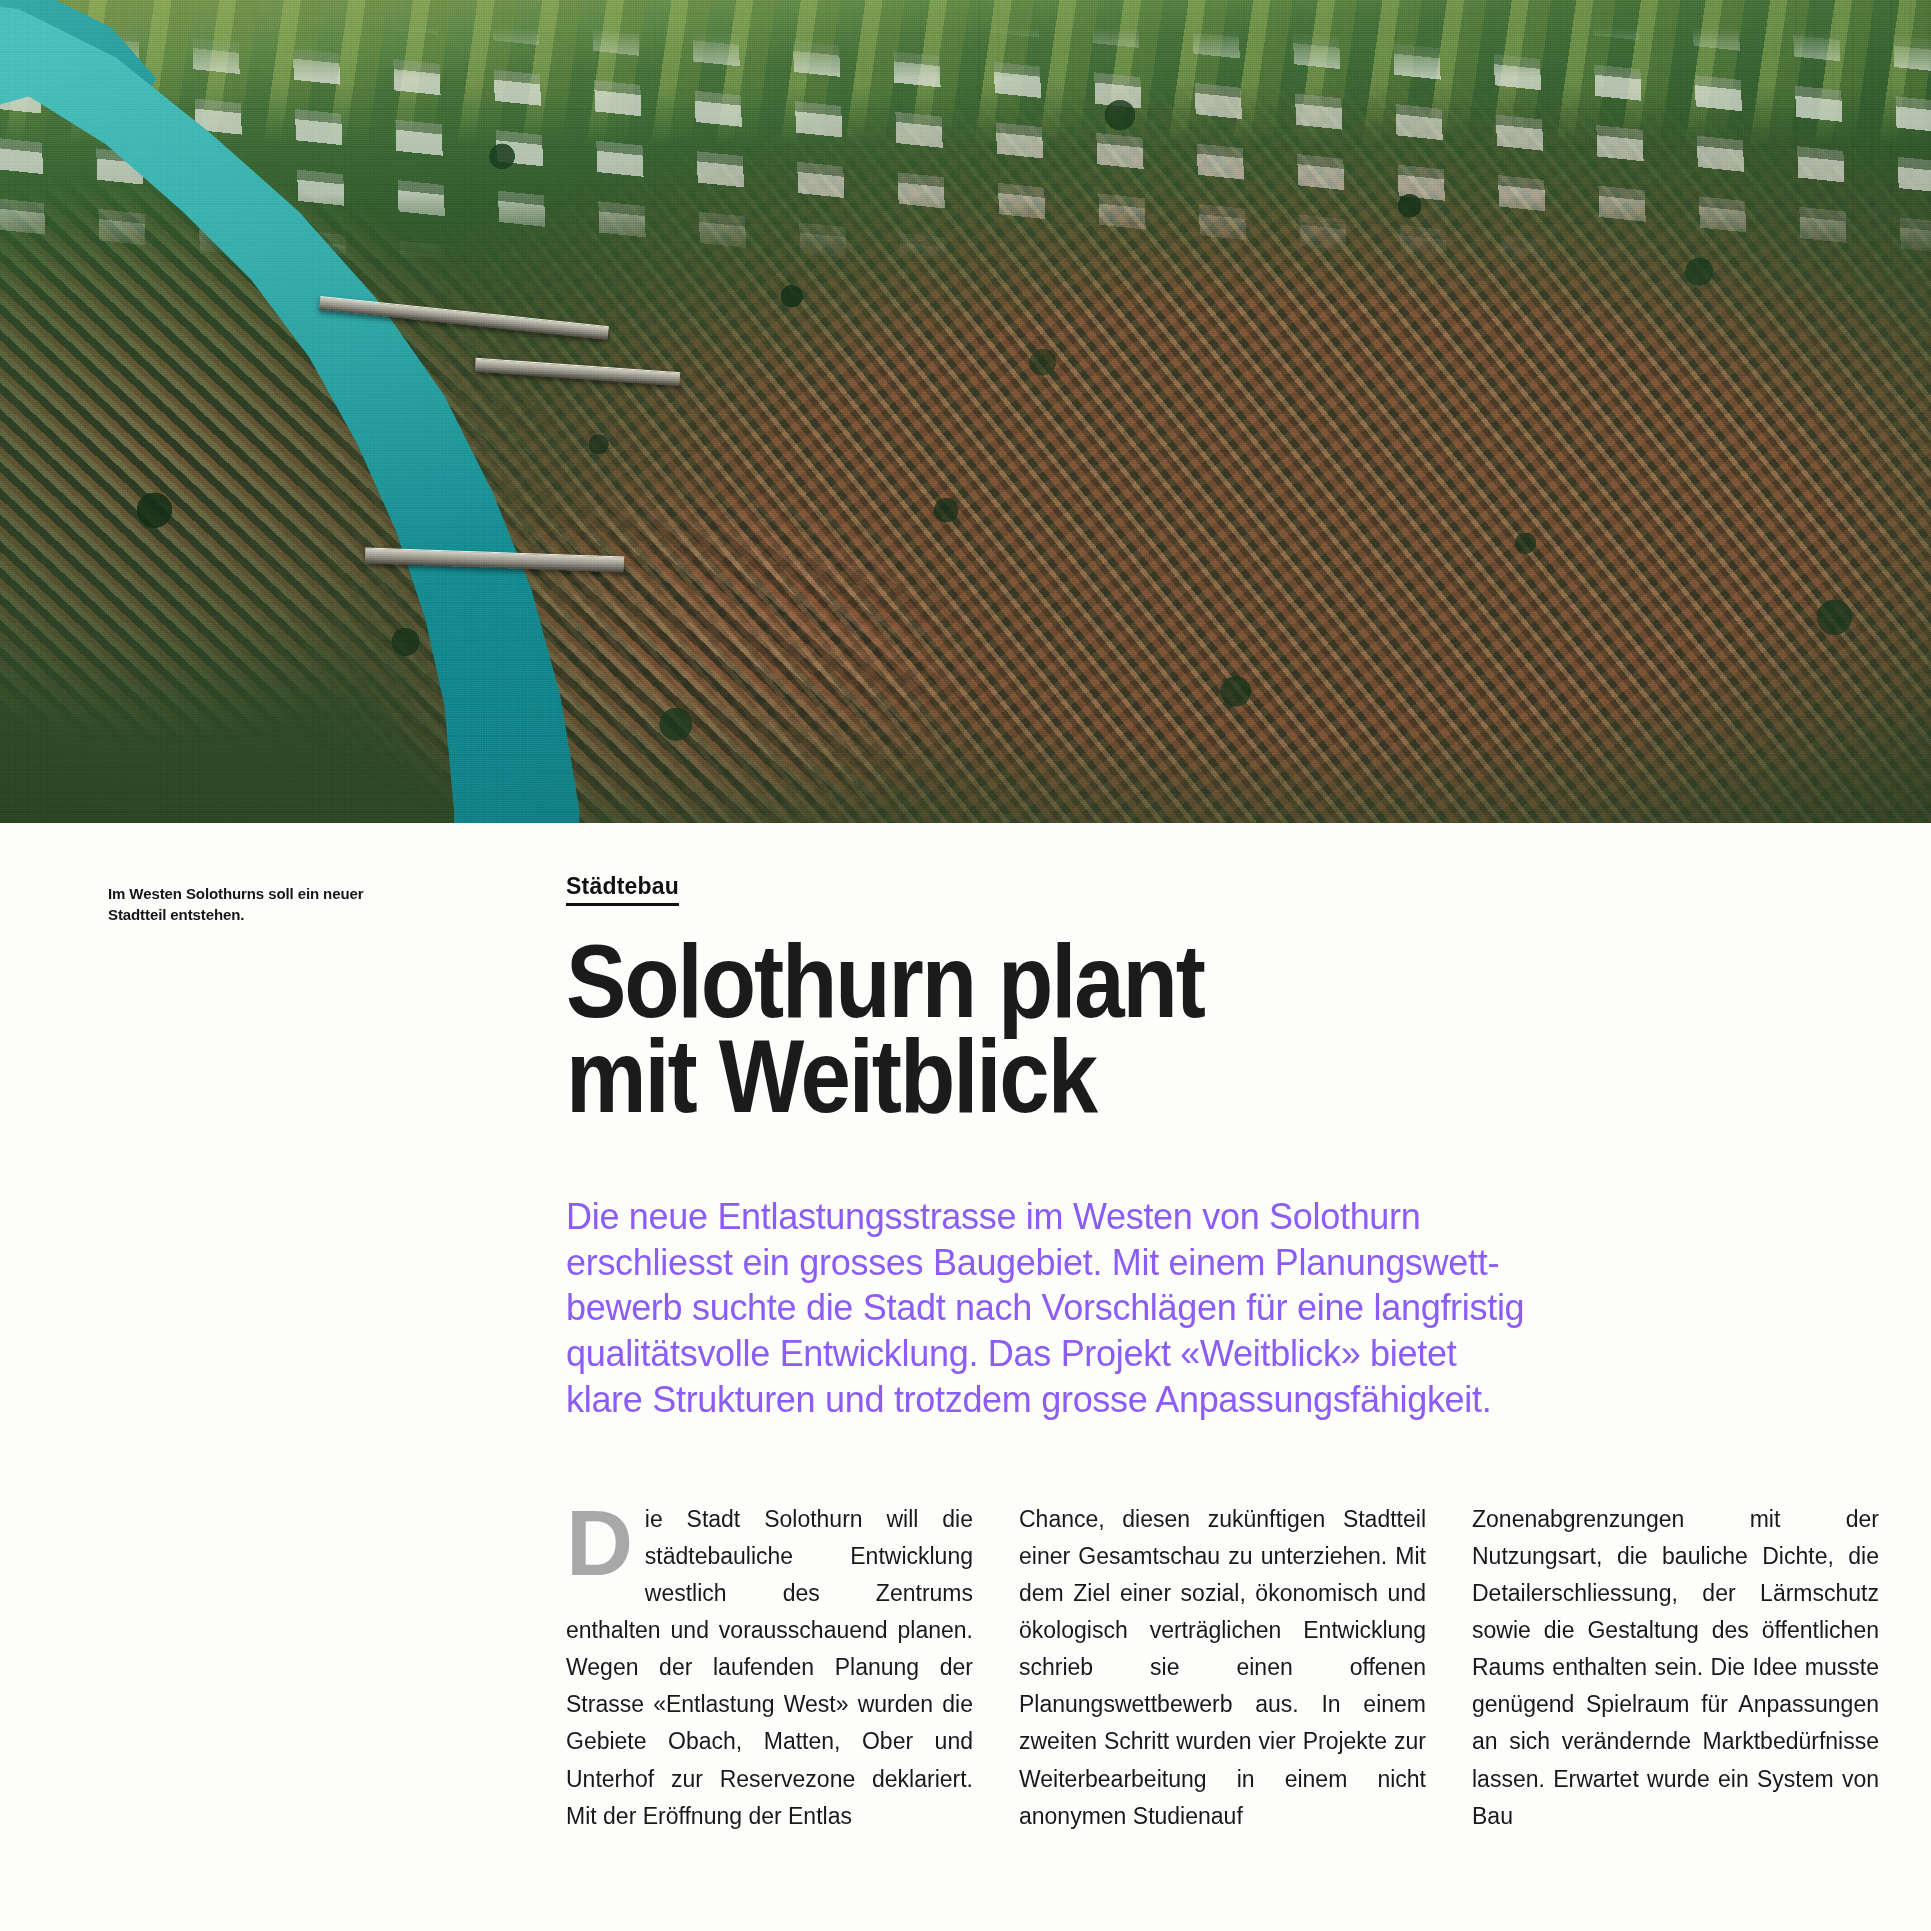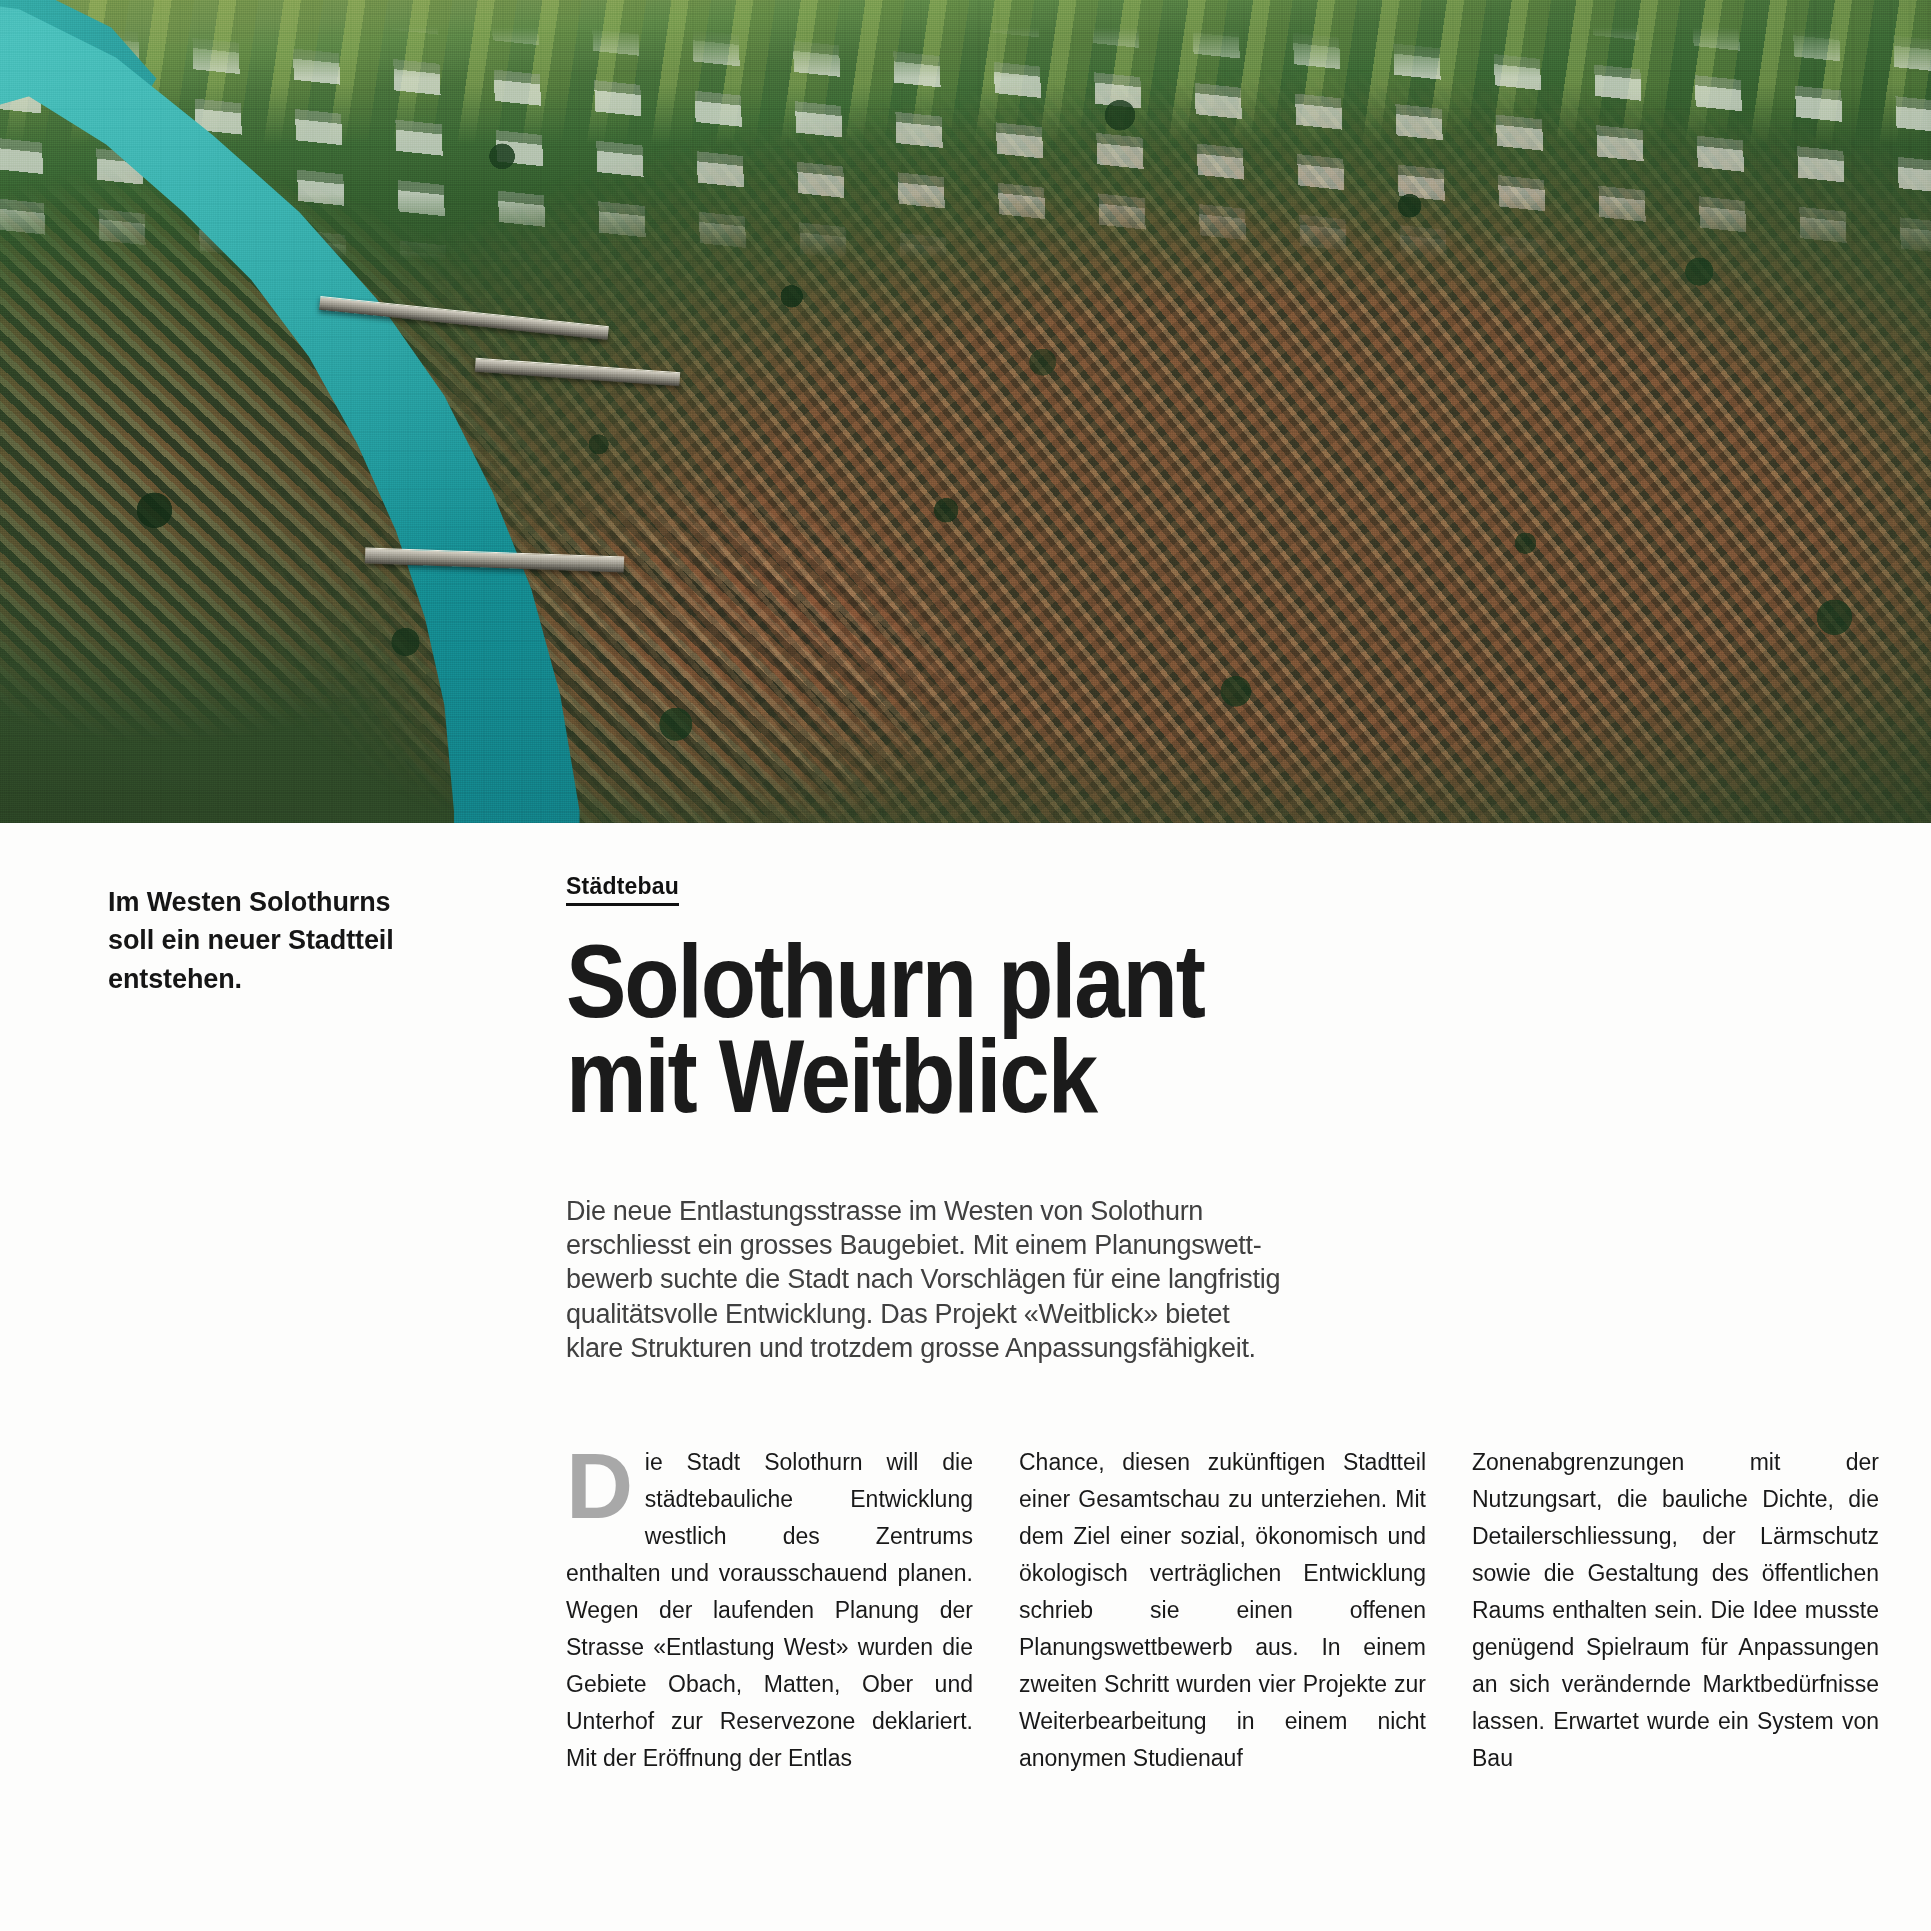--- a/index.html
+++ b/index.html
@@ -193,21 +193,21 @@
     inset: 0;
     background: radial-gradient(ellipse 120% 110% at 50% 45%, rgba(0,0,0,0) 55%, rgba(0,0,0,.28) 100%);
   }
 
   
   .caption {
     position: absolute;
     left: 108px;
     top: 883px;
     width: 290px;
-    font-size: 27px;
+    font-size: 15px;
     line-height: 1.42;
     font-weight: bold;
     color: #161616;
     letter-spacing: -0.1px;
   }
 
   .article {
     position: absolute;
     left: 566px;
     top: 874px;
@@ -233,23 +233,23 @@
     color: #1b1b1b;
     letter-spacing: -2.4px;
     transform: scaleX(.88);
     transform-origin: left top;
     white-space: pre-line;
   }
 
   .lead {
     margin-top: 44px;
     width: 1286px;
-    font-size: 27px;
+    font-size: 36px;
     line-height: 1.27;
-    color: #404040;
+    color: #8b5cf6;
     letter-spacing: -0.3px;
     font-weight: 300;
     white-space: pre-line;
   }
 
   .columns {
     margin-top: 79px;
     display: flex;
     gap: 46px;
     width: 1315px;

